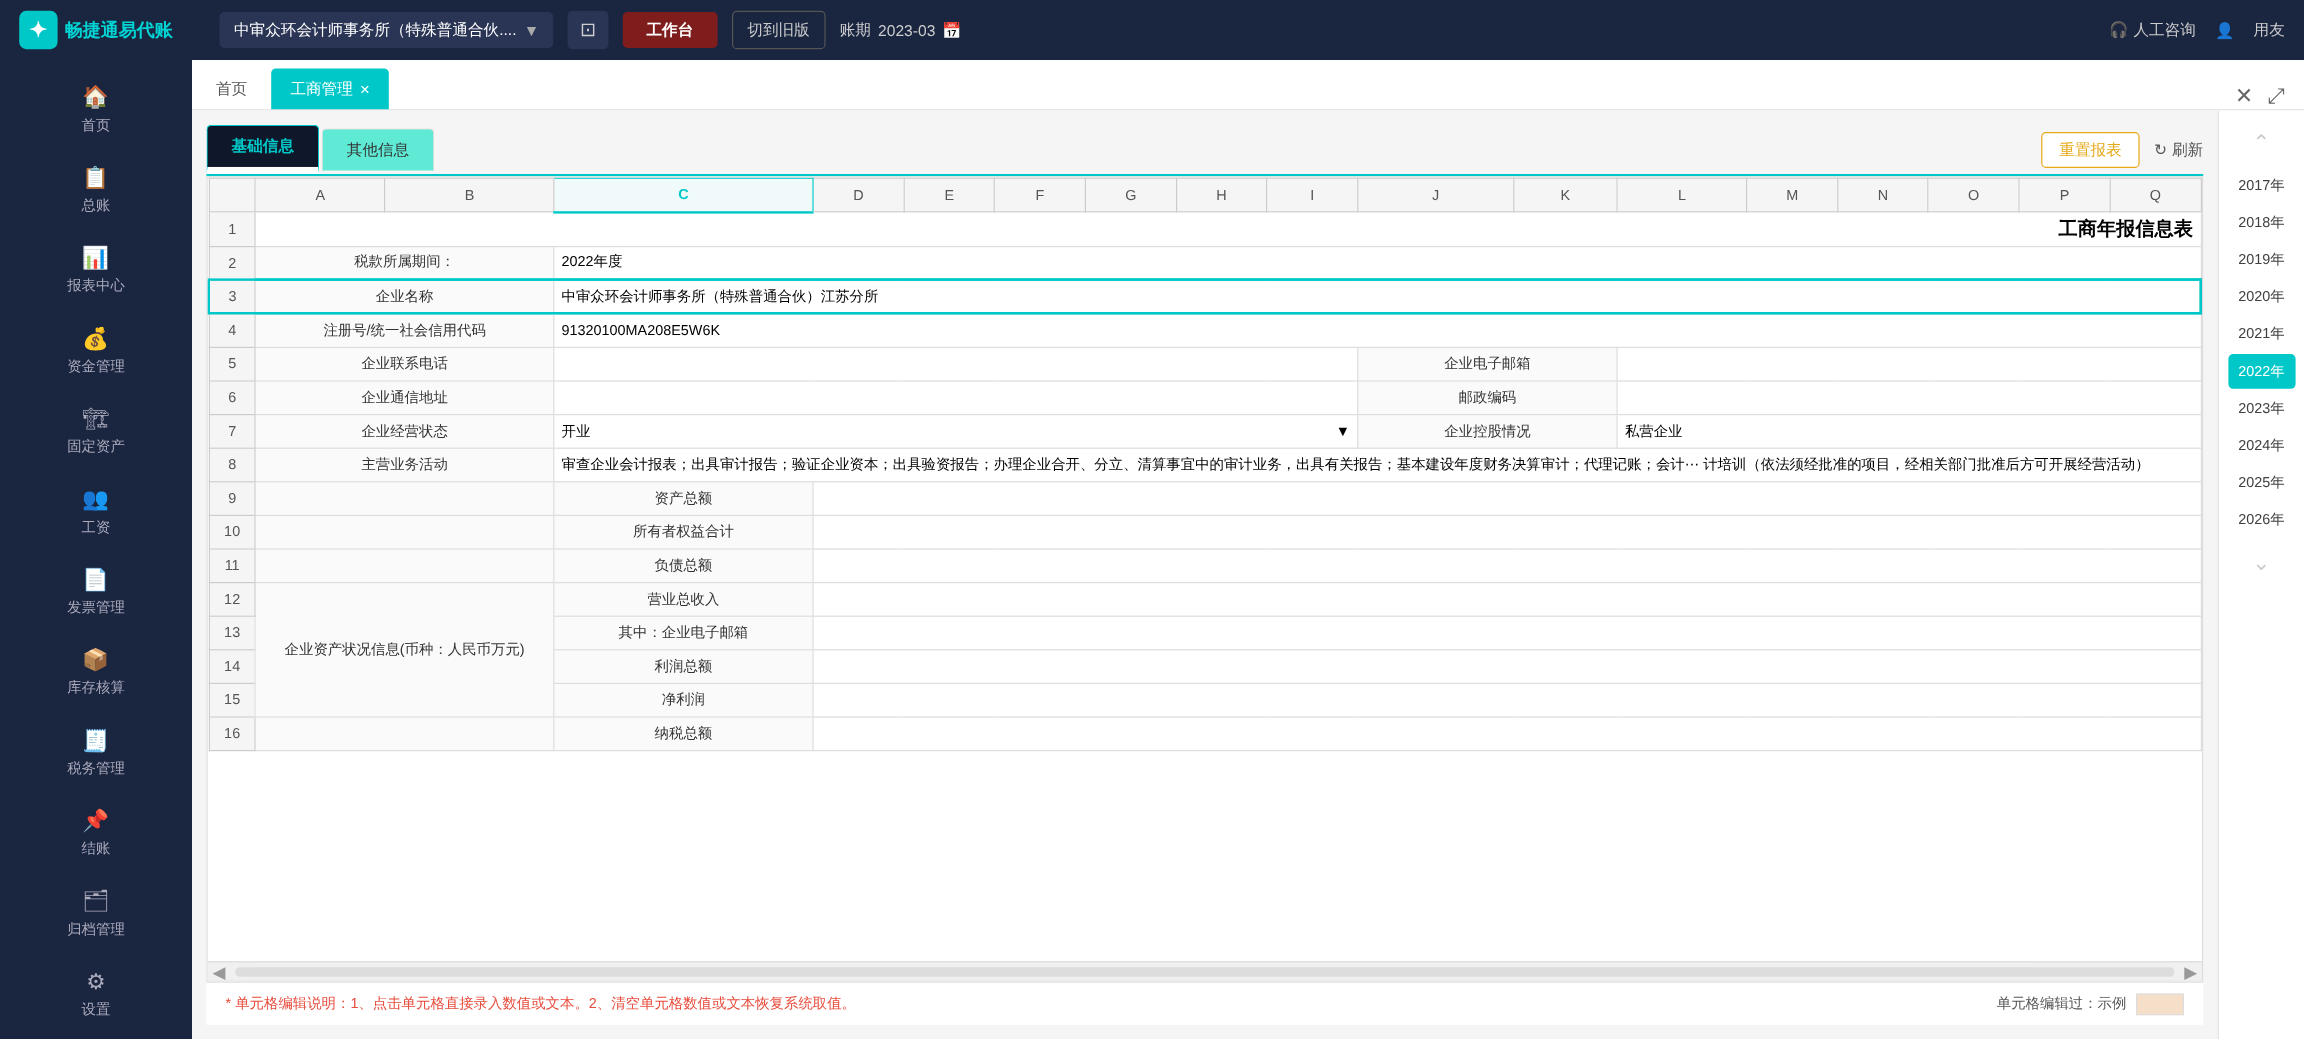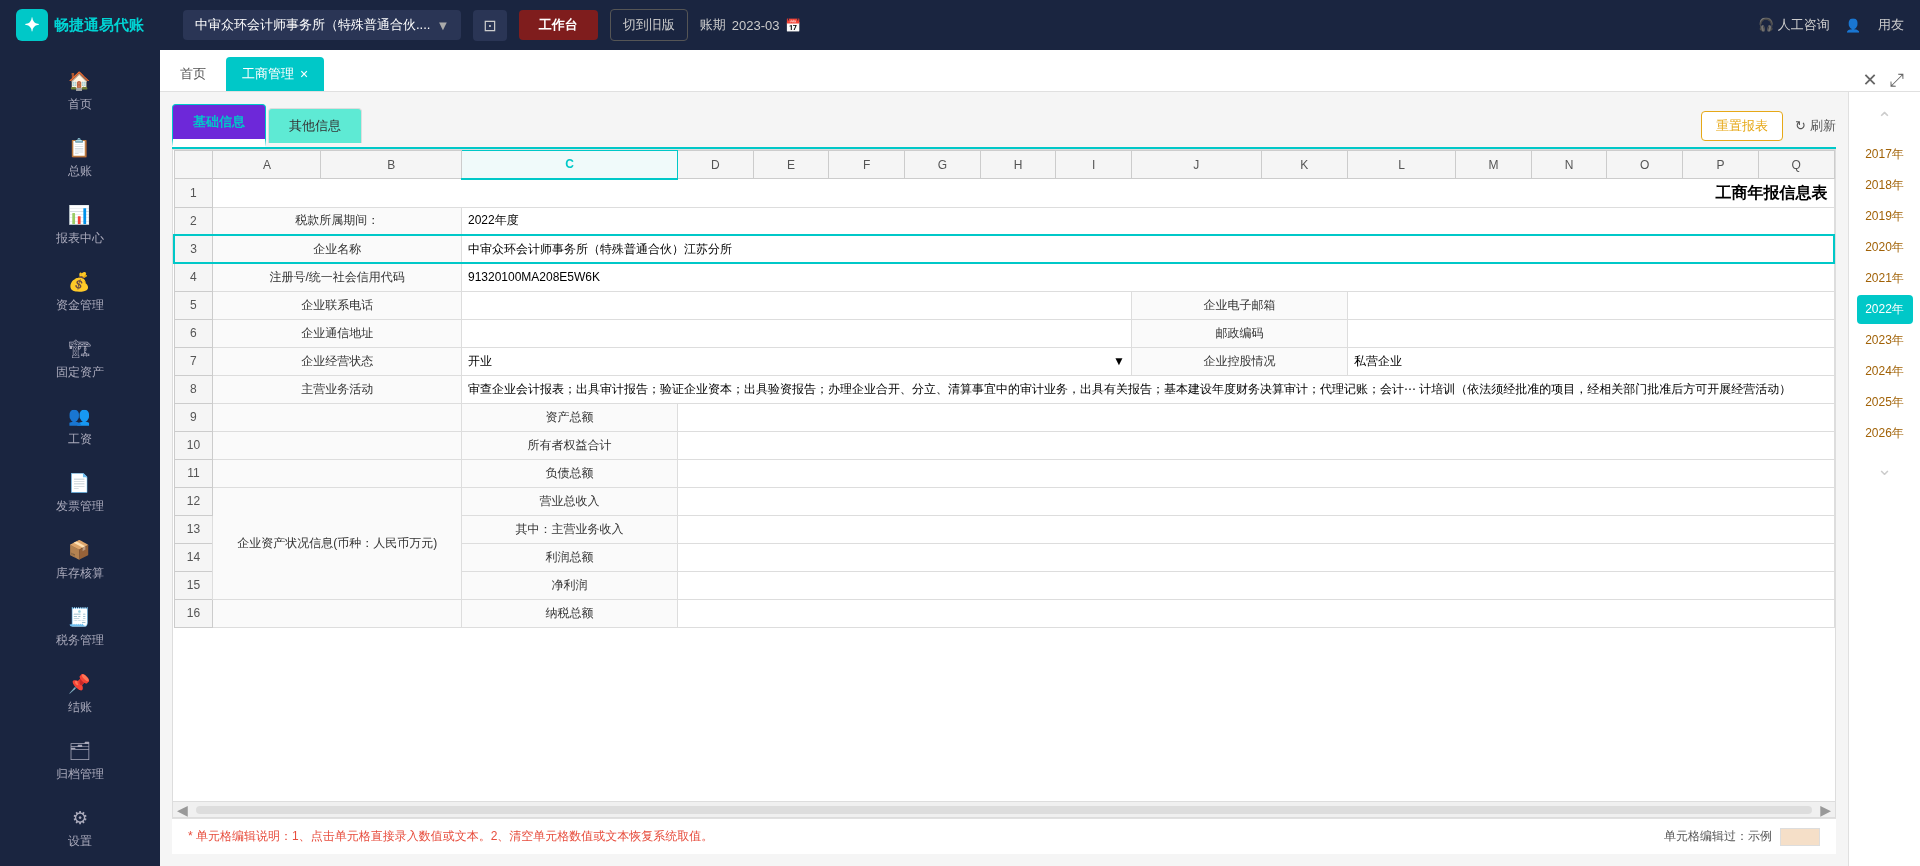--- a/index.html
+++ b/index.html
@@ -41,21 +41,21 @@
 
     
     .content-inner { flex: 1; background: #f5f5f5; display: flex; overflow: hidden; }
 
     
     .main-panel { flex: 1; display: flex; flex-direction: column; overflow: hidden; padding: 12px; }
 
     
     .sub-tabs { display: flex; gap: 0; border-bottom: 2px solid #00c8c8; margin-bottom: 0; align-items: center; }
     .sub-tab { padding: 8px 20px; cursor: pointer; font-size: 13px; color: #333; background: #5eead4; border: 1px solid #ddd; border-bottom: none; margin-right: 2px; border-radius: 4px 4px 0 0; }
-    .sub-tab.active { background: #6d28d9; color: #00c8c8; border-bottom: 8px solid #c2410c; font-weight: bold; border-color: #00c8c8; border-bottom-color: white; }
+    .sub-tab.active { background: #0f172a; color: #00c8c8; border-bottom: 6px solid #c2410c; font-weight: bold; border-color: #00c8c8; border-bottom-color: white; }
     .sub-tab-right { margin-left: auto; display: flex; gap: 12px; align-items: center; }
     .reset-btn { border: 1px solid #e6a817; color: #e6a817; background: white; padding: 5px 14px; border-radius: 4px; cursor: pointer; font-size: 13px; }
     .refresh-btn { border: none; background: none; color: #555; cursor: pointer; font-size: 13px; display: flex; align-items: center; gap: 4px; }
 
     
     .spreadsheet-wrap { flex: 1; overflow: hidden; background: white; border: 1px solid #ddd; display: flex; flex-direction: column; }
     .spreadsheet-container { flex: 1; overflow: auto; position: relative; }
 
     
     .sheet-table { width: 100%; border-collapse: collapse; table-layout: fixed; }
@@ -69,21 +69,21 @@
     .h-scrollbar-inner { flex: 1; height: 8px; background: #ddd; border-radius: 4px; margin: 0 4px; }
 
     
     .status-bar { height: 36px; background: #fff; border-top: 1px solid #e0e0e0; display: flex; align-items: center; padding: 0 16px; gap: 8px; font-size: 12px; color: #e74c3c; flex-shrink: 0; }
     .status-bar .status-right { margin-left: auto; color: #555; display: flex; align-items: center; gap: 8px; }
     .sample-cell { width: 40px; height: 18px; background: #f5dfc8; display: inline-block; border: 1px solid #ddd; }
 
     
     .right-panel { width: 72px; background: #fff; border-left: 1px solid #e0e0e0; display: flex; flex-direction: column; align-items: center; padding: 8px 0; gap: 2px; overflow-y: auto; }
     .right-panel-nav { width: 100%; display: flex; justify-content: center; padding: 4px; }
-    .year-btn { width: 56px; padding: 6px 4px; border: none; background: none; cursor: pointer; font-size: 12px; color: #a16207; border-radius: 4px; text-align: center; }
+    .year-btn { width: 56px; padding: 6px 4px; border: none; background: none; cursor: pointer; font-size: 12px; color: #404040; border-radius: 4px; text-align: center; }
     .year-btn.active { background: #00c8c8; color: white; }
     .right-arrow { font-size: 18px; color: #ccc; cursor: pointer; padding: 4px; }
   </style>
 </head>
 <body>
 
 <div class="top-bar">
   <div class="logo">
     <div class="logo-icon">✦</div>
     <span>畅捷通易代账</span>
@@ -329,21 +329,21 @@
 
                 <tr>
                   <td class="row-num">12</td>
                   <td rowspan="4" colspan="2" class="label-cell" style="white-space:normal;text-align:center;vertical-align:middle;">企业资产状况信息(币种：人民币万元)</td>
                   <td colspan="1" class="label-cell">营业总收入</td>
                   <td colspan="14"></td>
                 </tr>
 
                 <tr>
                   <td class="row-num">13</td>
-                  <td colspan="1" class="label-cell">其中：主营业务收入</td>
+                  <td colspan="1" class="label-cell">其中：企业电子邮箱</td>
                   <td colspan="14"></td>
                 </tr>
 
                 <tr>
                   <td class="row-num">14</td>
                   <td colspan="1" class="label-cell">利润总额</td>
                   <td colspan="14"></td>
                 </tr>
 
                 <tr>

